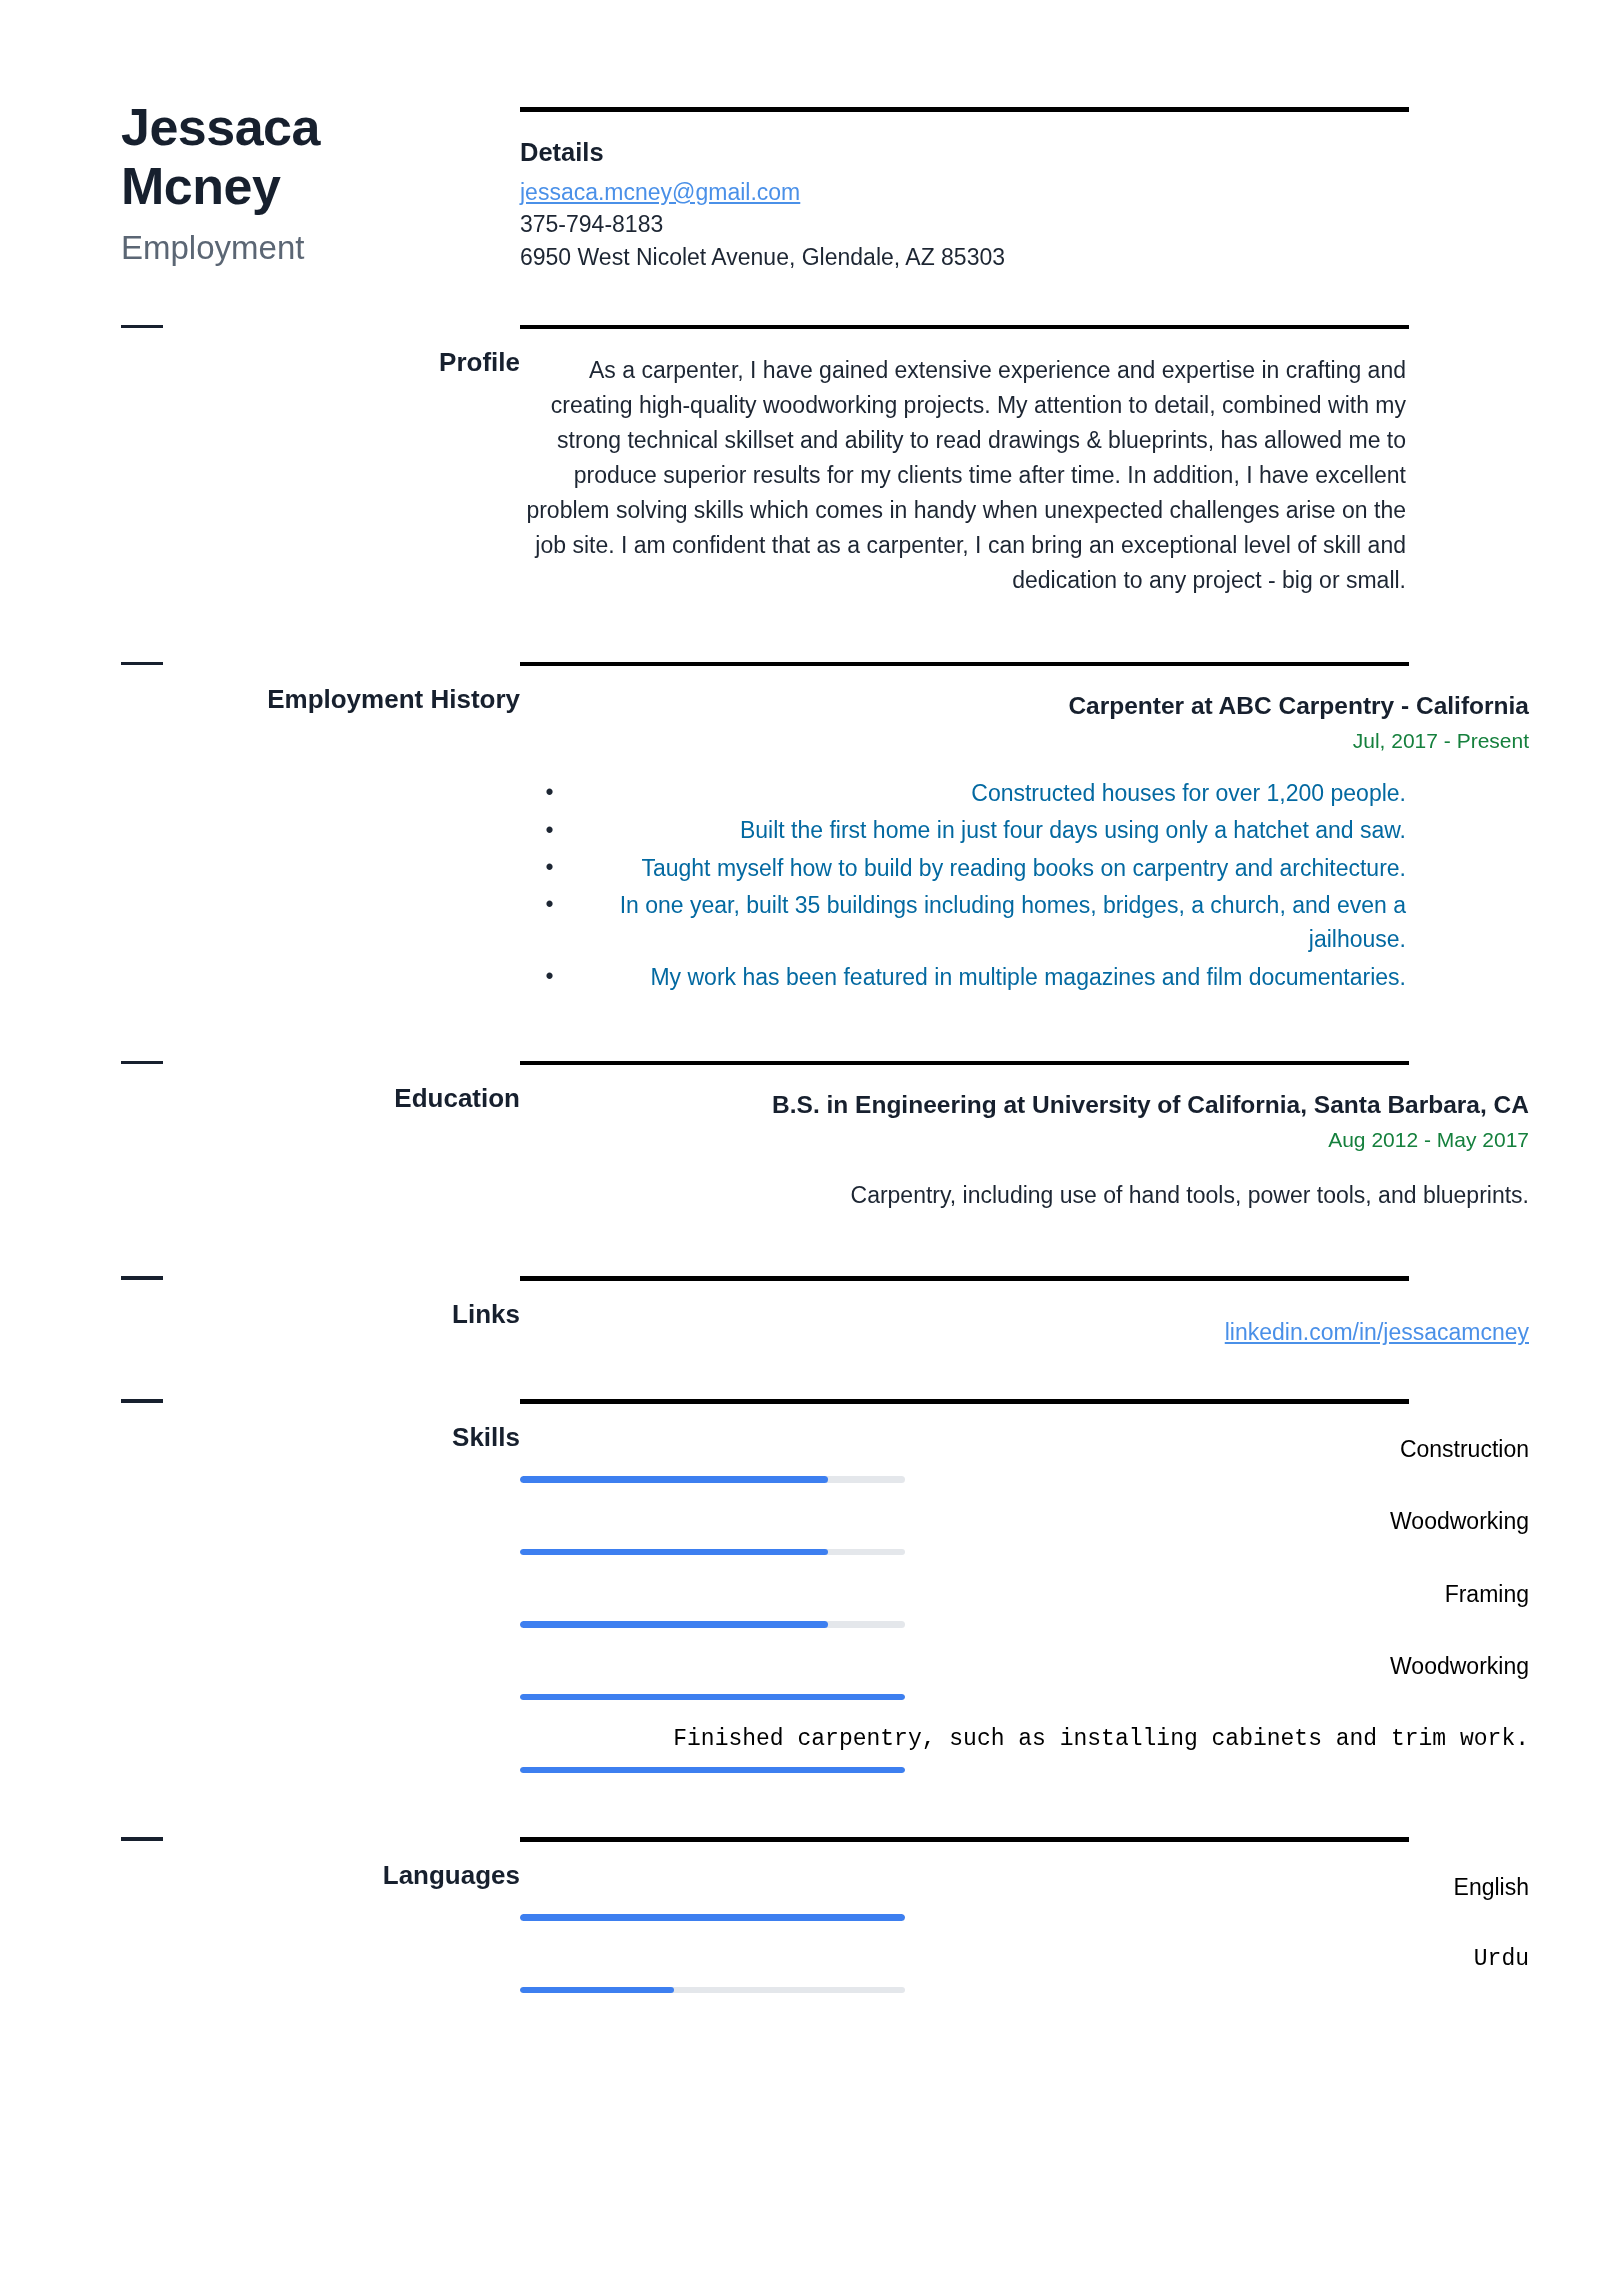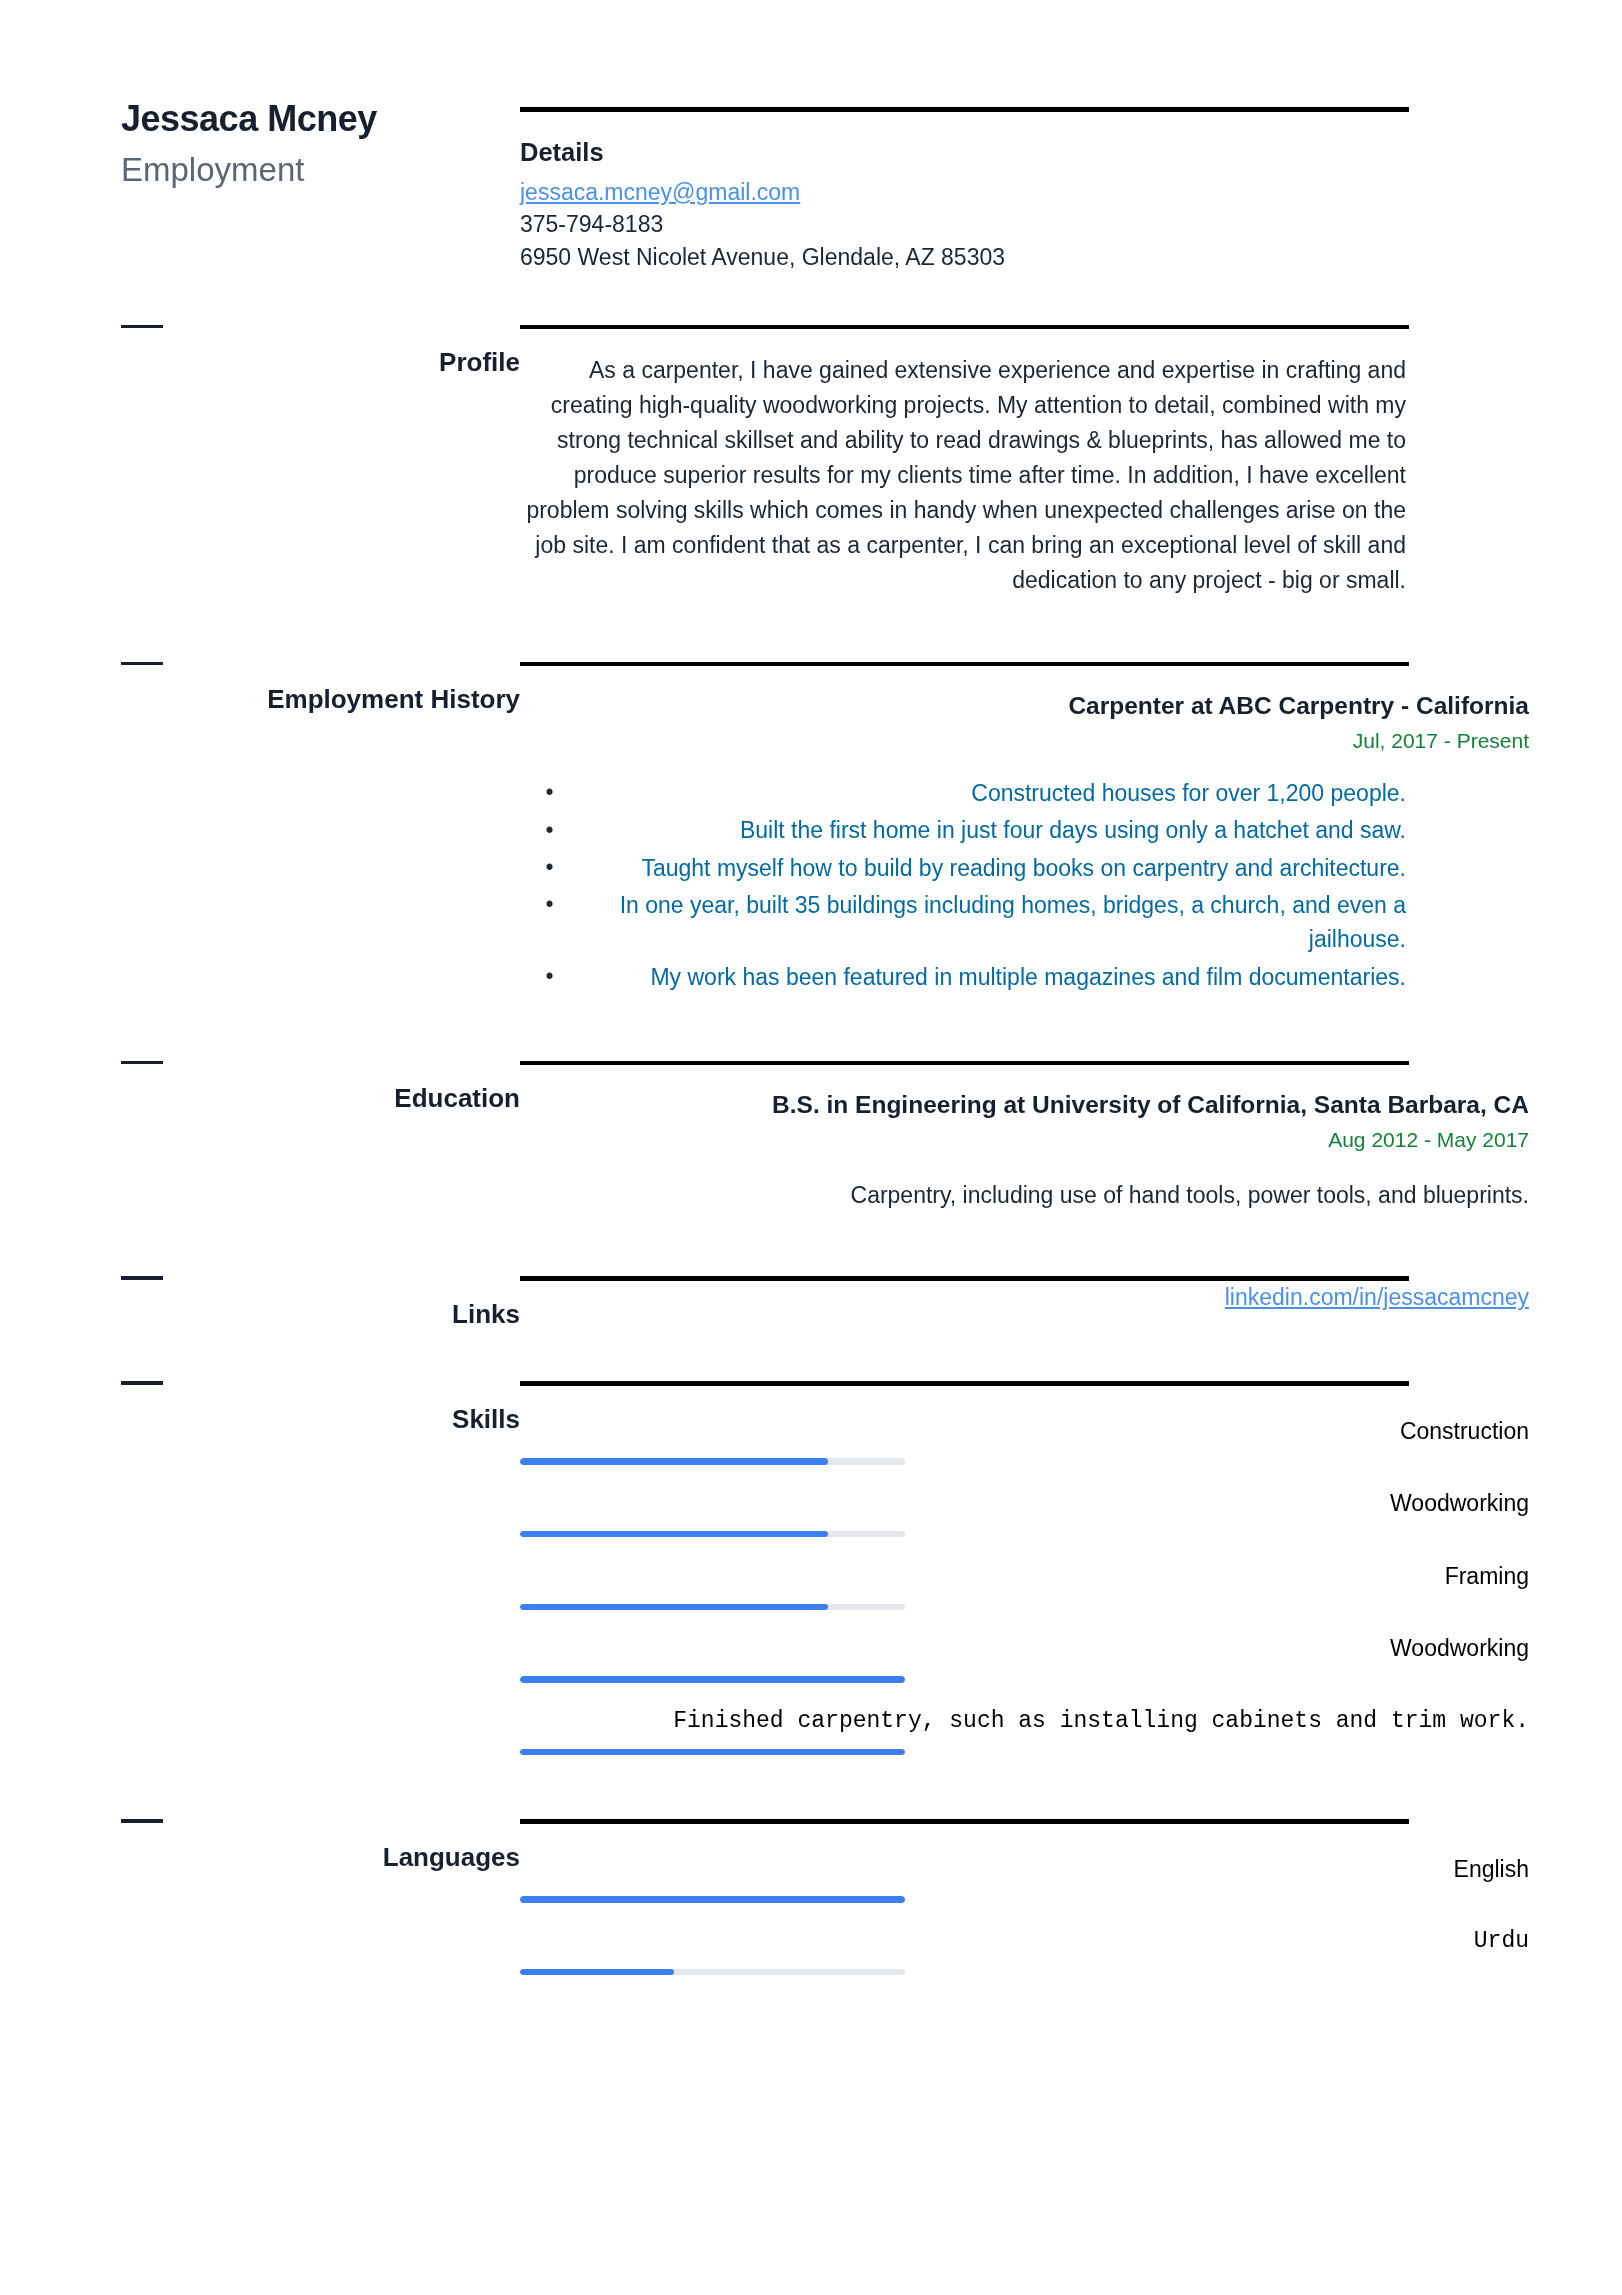--- a/index.html
+++ b/index.html
@@ -26,21 +26,21 @@
   .header {
     display: flex;
     align-items: flex-start;
   }
   .header-left {
     width: 520px;
     padding-left: 121px;
     padding-top: 98px;
   }
   .name {
-    font-size: 36px;
+    font-size: 52px;
     font-weight: 700;
     line-height: 1.14;
     letter-spacing: -0.5px;
     color: #17202e;
     max-width: 273px;
   }
   .job-title {
     font-size: 33px;
     font-weight: 400;
     color: #5b6674;
@@ -152,21 +152,21 @@
   ul.bullets li::before {
     content: "\2022";
     position: absolute;
     left: -24.5px;
     top: -0.9px;
     color: #1d2633;
     font-size: 23px;
   }
 
   
-  .links-body { }
+  .links-body { padding-top: 35px; }
   .link-item { font-size: 23px; line-height: 1.4; }
 
   
   .bars { padding-top: 31px; }
   .bar-row { margin-bottom: 24.5px; }
   .bar-row:last-child { margin-bottom: 0; font-family: Liberation Mono, monospace; }
   .bar-label {
     font-size: 23px;
     color: #000000;
     line-height: 1.3;

